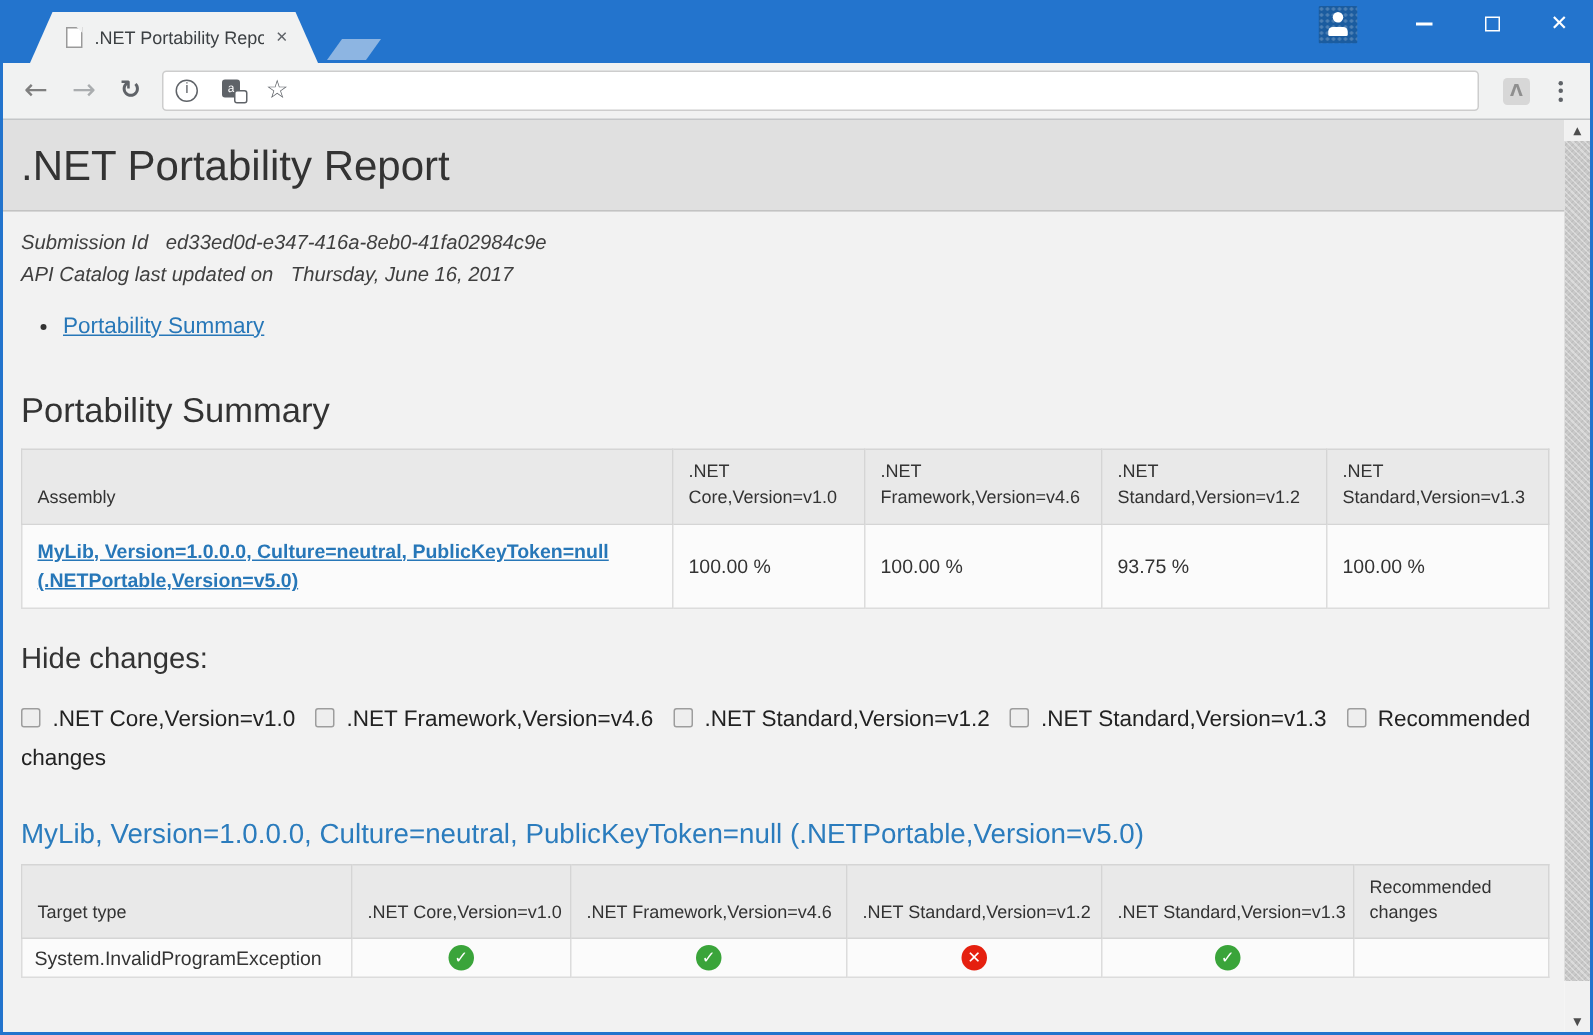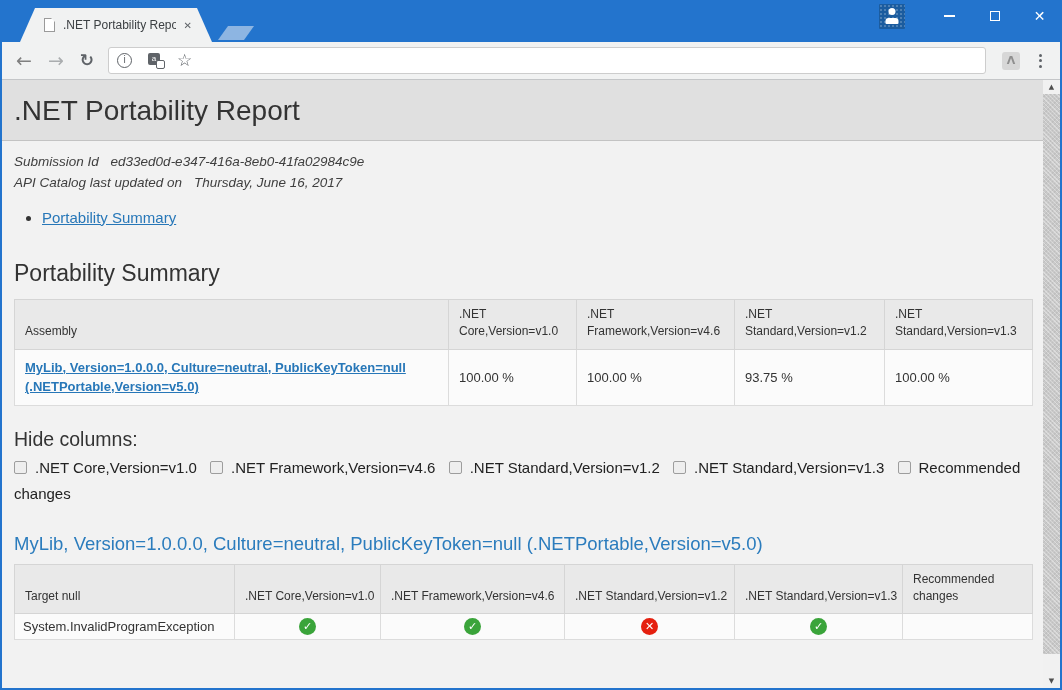--- a/index.html
+++ b/index.html
@@ -88,21 +88,21 @@
   h2.sec2 { margin-top:32px; font-size:23px; font-weight:normal; color:#333; }
   table.rpt { width:1018px; border-collapse:collapse; table-layout:fixed; margin-top:12px; background:#fbfbfb; }
   table.rpt th {
     background:#e9e9e9; font-weight:normal; font-size:12px; color:#333; text-align:left;
     vertical-align:bottom; padding:6px 4px 8px 10px; border:1px solid #d5d5d5; line-height:1.45;
   }
   table.rpt td { border:1px solid #dcdcdc; font-size:13px; color:#333; padding:6px 10px; vertical-align:middle; }
   table.t1 td { padding:8px 10px; }
   a.asm-link { color:#2777b8; font-weight:bold; text-decoration:underline; font-size:13px; line-height:1.5; }
   h3.hide { margin-top:22px; font-size:19.5px; font-weight:normal; color:#333; }
-  .cbrow { margin-top:4px; font-size:15px; color:#222; line-height:26px; }
+  .cbrow { margin-top:16px; font-size:15px; color:#222; line-height:26px; }
   .cbrow label { margin-right:9px; }
   .cbrow input[type=checkbox] {
     appearance:none; -webkit-appearance:none; width:13px; height:13px; border:1px solid #9d9d9d;
     background:#eee; border-radius:2px; vertical-align:-1px; margin-right:8px;
   }
   h2.asm-h { margin-top:26px; font-size:18.5px; font-weight:normal; color:#2b7cbd; }
   table.t2 { margin-top:9px; }
   table.t2 td { padding:4px 8px; height:26px; }
   td.icon-cell { text-align:center; }
   .support-icon {
@@ -220,21 +220,21 @@
           <tr>
             <td><a class="asm-link" href="#">MyLib, Version=1.0.0.0, Culture=neutral, PublicKeyToken=null (.NETPortable,Version=v5.0)</a></td>
             <td>100.00 %</td>
             <td>100.00 %</td>
             <td>93.75 %</td>
             <td>100.00 %</td>
           </tr>
         </tbody>
       </table>
 
-      <h3 class="hide">Hide columns:</h3>
+      <h3 class="hide">Hide changes:</h3>
       <div class="cbrow">
         <label><input type="checkbox" style=""><span>.NET Core,Version=v1.0</span></label>
         <label><input type="checkbox" style=""><span>.NET Framework,Version=v4.6</span></label>
         <label><input type="checkbox" style=""><span>.NET Standard,Version=v1.2</span></label>
         <label><input type="checkbox" style=""><span>.NET Standard,Version=v1.3</span></label>
         <label><input type="checkbox" style=""><span>Recommended changes</span></label>
       </div>
 
       <h2 class="asm-h">MyLib, Version=1.0.0.0, Culture=neutral, PublicKeyToken=null (.NETPortable,Version=v5.0)</h2>
 
@@ -242,21 +242,21 @@
         <colgroup>
           <col style="width:220px">
             <col style="width:146px">
             <col style="width:184px">
             <col style="width:170px">
             <col style="width:168px">
             <col style="width:130px">
         </colgroup>
         <thead>
           <tr>
-            <th>Target null</th>
+            <th>Target type</th>
             <th>.NET Core,Version=v1.0</th>
             <th>.NET Framework,Version=v4.6</th>
             <th>.NET Standard,Version=v1.2</th>
             <th>.NET Standard,Version=v1.3</th>
             <th>Recommended changes</th>
           </tr>
         </thead>
         <tbody>
           <tr>
             <td>System.InvalidProgramException</td>

